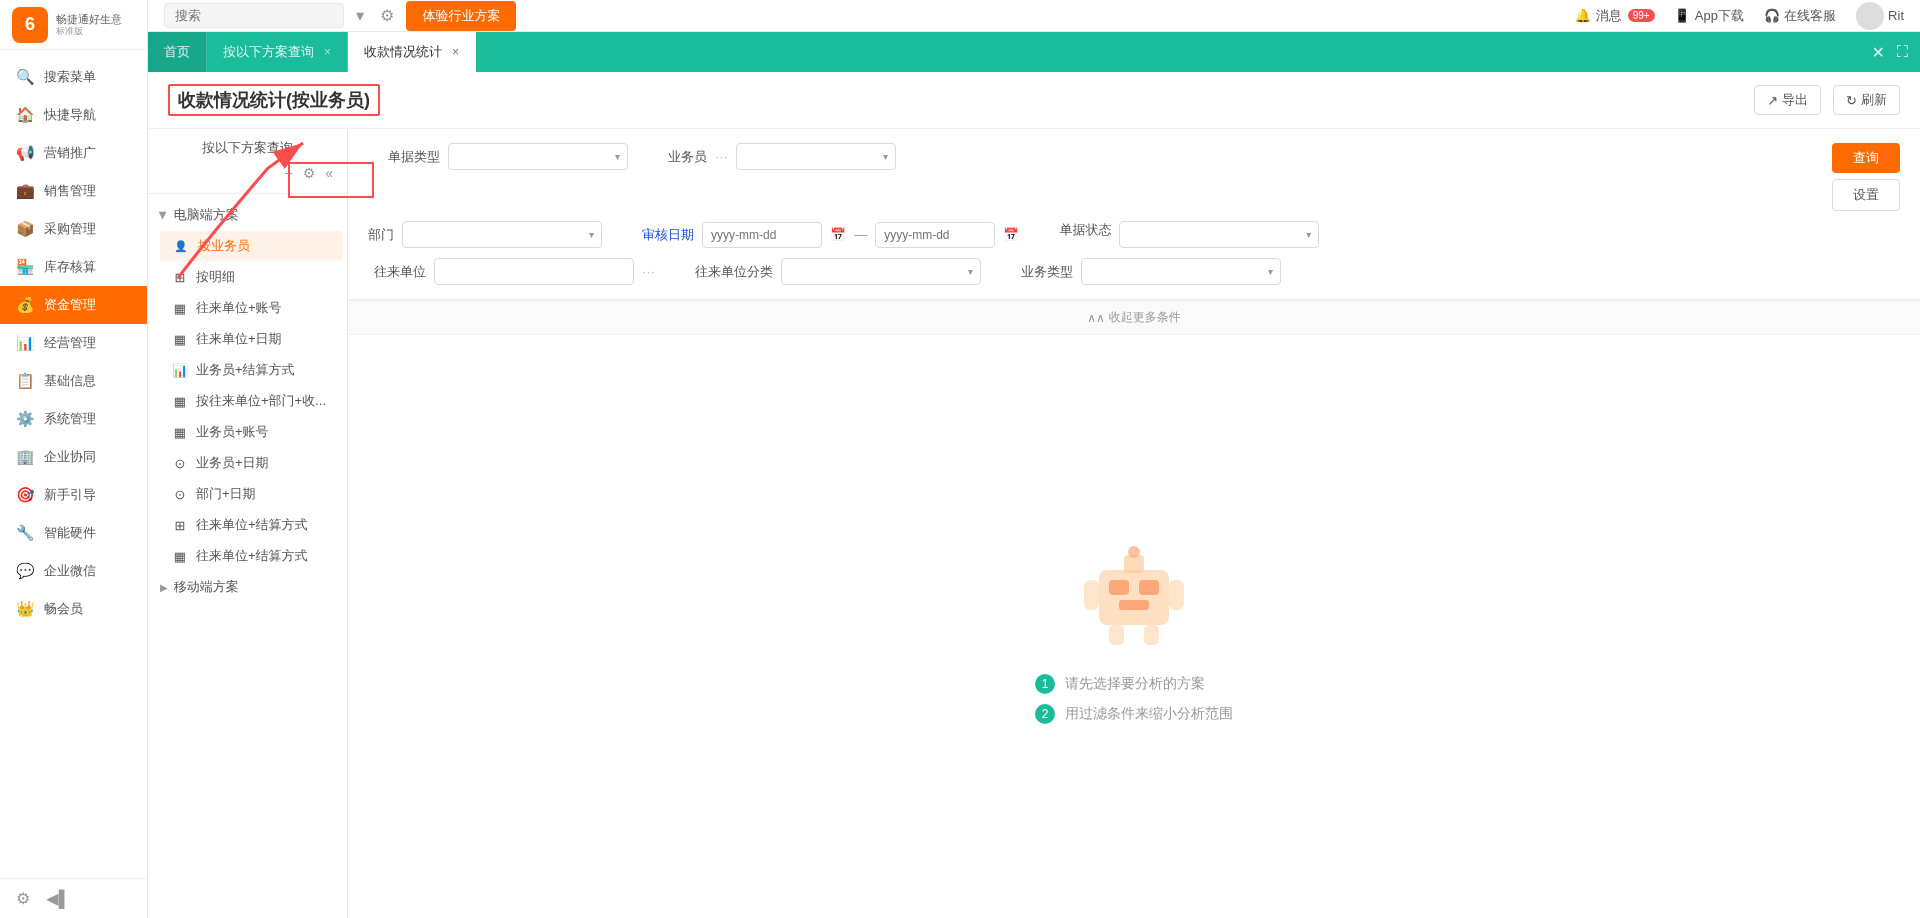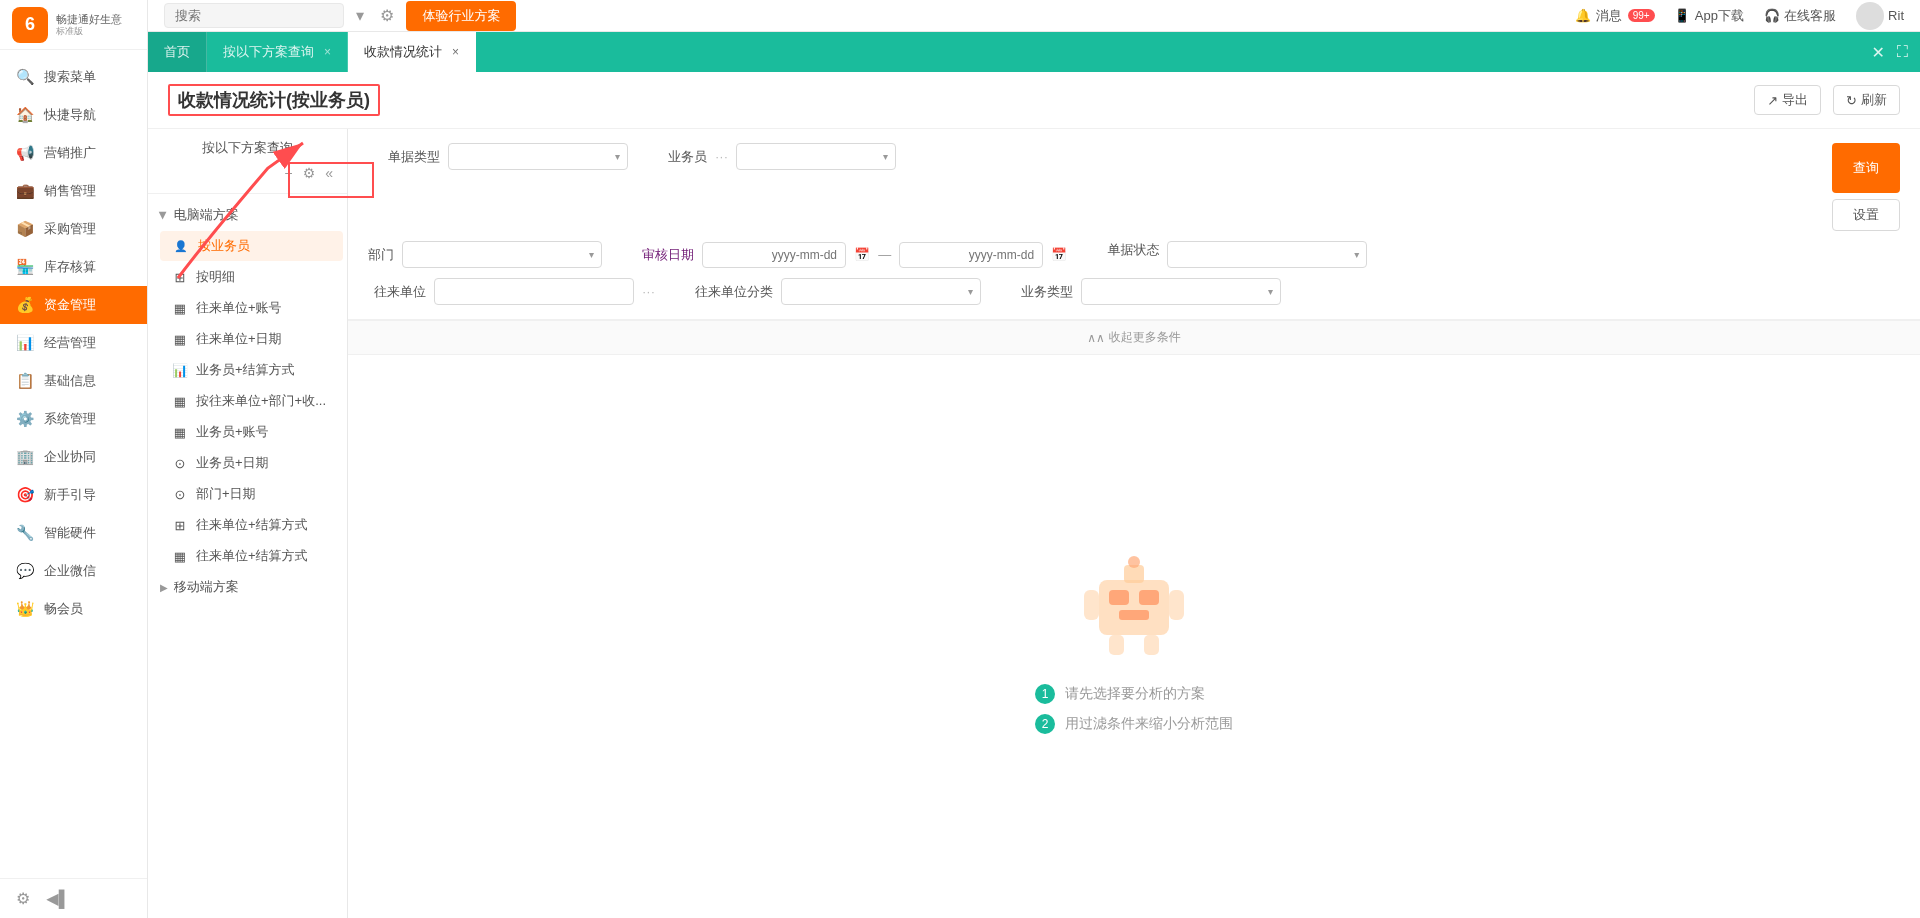--- a/index.html
+++ b/index.html
@@ -138,32 +138,32 @@
       border: 1px solid #d9d9d9; border-radius: 4px; padding: 5px 28px 5px 10px;
       color: #555; font-size: 13px; background: #fff; cursor: pointer;
       min-width: 180px; appearance: none; position: relative;
     }
     .select-wrapper { position: relative; display: inline-flex; align-items: center; }
     .select-wrapper .chevron {
       position: absolute; right: 8px; color: #999; font-size: 10px; pointer-events: none;
     }
     .date-input {
       border: 1px solid #d9d9d9; border-radius: 4px; padding: 5px 8px;
-      color: #bbb; font-size: 12px; width: 144px; text-align: right;
+      color: #bbb; font-size: 12px; width: 120px;
     }
     .date-sep { color: #999; }
     .date-cal-icon { color: #bbb; cursor: pointer; }
     .collapse-bar {
       background: #fafafa; border-top: 1px solid #f0f0f0; border-bottom: 1px solid #f0f0f0;
       padding: 8px; text-align: center; cursor: pointer; color: #999; font-size: 12px;
       display: flex; align-items: center; justify-content: center; gap: 4px;
     }
     .btn-query {
       background: #ff6b00; color: #fff; border: none; border-radius: 4px;
-      padding: 16px 20px; font-size: 13px; cursor: pointer; font-weight: 500;
+      padding: 6px 20px; font-size: 13px; cursor: pointer; font-weight: 500;
     }
     .btn-setting {
       background: #fff; color: #555; border: 1px solid #d9d9d9; border-radius: 4px;
       padding: 6px 20px; font-size: 13px; cursor: pointer;
     }
     .filter-section { position: relative; }
 
     
     .empty-state {
       flex: 1; display: flex; flex-direction: column; align-items: center; justify-content: center;
@@ -433,21 +433,21 @@
           <div style="display:flex; align-items:center; gap:8px;">
             <span style="color:#555; font-size:13px; white-space:nowrap;">部门</span>
             <div class="select-wrapper">
               <select class="filter-select" style="min-width:200px;">
                 <option></option>
               </select>
               <span class="chevron">▾</span>
             </div>
           </div>
           <div style="display:flex; align-items:center; gap:8px; margin-left:20px;">
-            <span style="color:#701a75; font-size:13px; white-space:nowrap;">审核日期</span>
+            <span style="color:#1d4ed8; font-size:13px; white-space:nowrap;">审核日期</span>
             <input class="date-input" type="text" placeholder="yyyy-mm-dd" style="">
             <span class="date-cal-icon">📅</span>
             <span class="date-sep">—</span>
             <input class="date-input" type="text" placeholder="yyyy-mm-dd" style="">
             <span class="date-cal-icon">📅</span>
           </div>
           <div style="display:flex; gap:8px; margin-left:20px;">
             <span style="color:#555; font-size:13px; white-space:nowrap;">单据状态</span>
             <div class="select-wrapper">
               <select class="filter-select" style="min-width:200px;">

